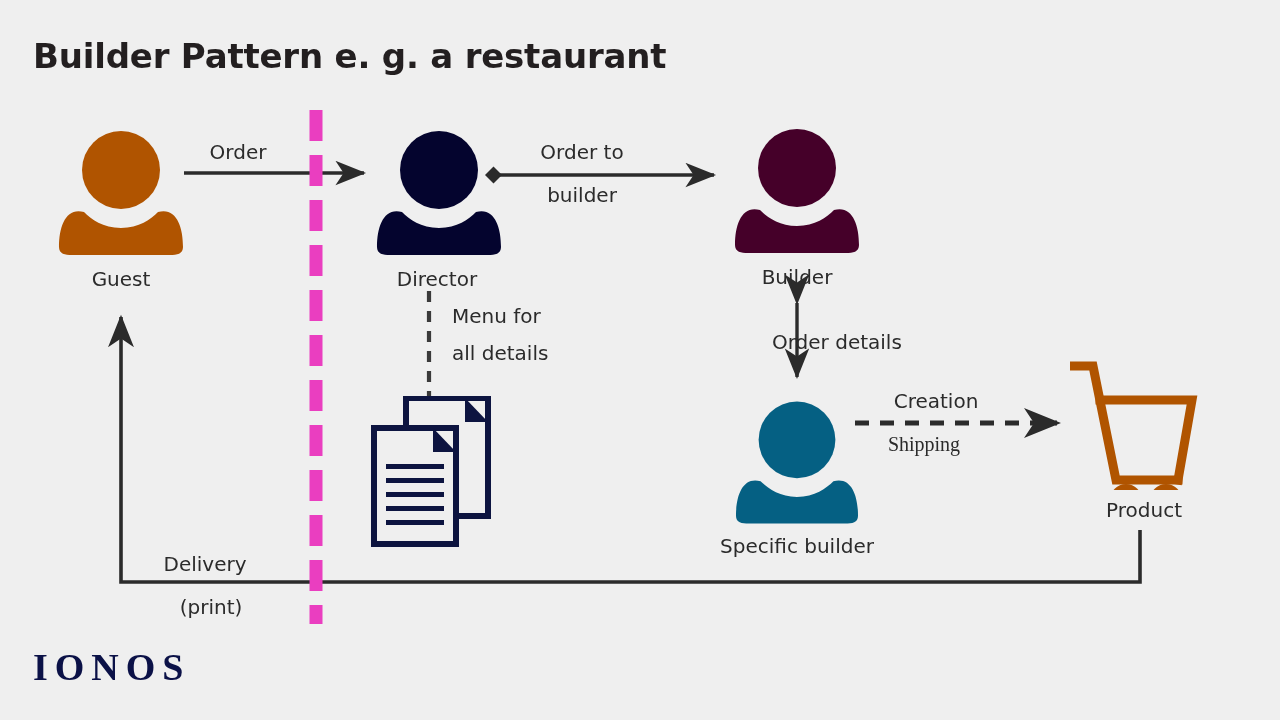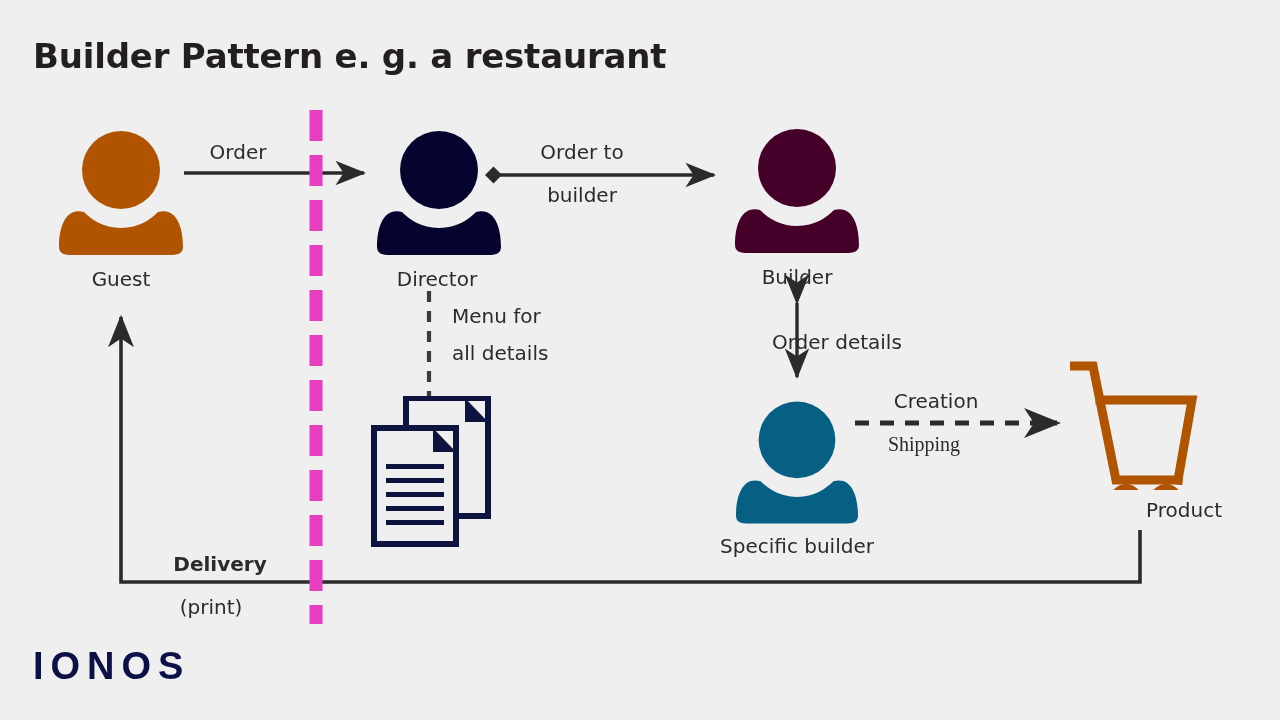--- a/index.html
+++ b/index.html
@@ -34,21 +34,21 @@
     white-space: nowrap;
     line-height: 26px;
   }
   .lbl.ctr { transform: translateX(-50%); text-align: center; }
   .actor { position: absolute; }
   .actor svg { display: block; }
   #logo {
     position: absolute;
     left: 33px;
     top: 645px;
-    font-family: Liberation Sans, sans-serif;
+    font-family: Liberation Serif, serif;
     font-size: 38px;
     font-weight: bold;
     color: #0b1147;
     letter-spacing: 7px;
   }
   .ovl { position: absolute; left: 0; top: 0; }
 </style>
 </head>
 <body>
 
@@ -132,21 +132,21 @@
   <div class="lbl ctr" style="left:797px; top:533px;">Specific builder</div>
 
   <div class="actor" style="left:1070px; top:358px;">
     <svg width="132" height="132" viewBox="0 0 132 132">
       <path d="M3,8 L23,8 L46,122 L108,122" fill="none" stroke="#b05400" stroke-width="9" stroke-linecap="square" stroke-linejoin="miter"></path>
       <path d="M30,42 L122,42 L108,122" fill="none" stroke="#b05400" stroke-width="9" stroke-linecap="square" stroke-linejoin="miter"></path>
       <circle cx="56" cy="142" r="12" fill="none" stroke="#b05400" stroke-width="8"></circle>
       <circle cx="96" cy="142" r="12" fill="none" stroke="#b05400" stroke-width="8"></circle>
     </svg>
   </div>
-  <div class="lbl ctr" style="left:1144px; top:497px;margin-left:40px;">Product</div>
+  <div class="lbl ctr" style="left:1144px; top:497px;">Product</div>
 
   <div class="actor" style="left:370px; top:396px;">
     <svg width="140" height="152" viewBox="0 0 140 152">
 
       <path d="M36,2 L118,2 L118,120 L36,120 Z" fill="#efefef" stroke="#0d1440" stroke-width="6"></path>
       <path d="M95,2 L118,26 L95,26 Z" fill="#0d1440"></path>
 
       <path d="M4,32 L86,32 L86,148 L4,148 Z" fill="#efefef" stroke="#0d1440" stroke-width="6"></path>
       <path d="M63,32 L86,56 L63,56 Z" fill="#0d1440"></path>
       <g fill="#0d1440">
@@ -165,18 +165,18 @@
   <div class="lbl ctr" style="left:582px; top:182px;">builder</div>
 
   <div class="lbl" style="left:452px; top:303px;">Menu for</div>
   <div class="lbl" style="left:452px; top:340px;">all details</div>
 
   <div class="lbl" style="left:772px; top:329px;">Order details</div>
 
   <div class="lbl ctr" style="left:928px; top:388px;margin-left:8px;">Creation</div>
   <div class="lbl ctr" style="left:924px; top:431px;font-family:Liberation Serif, serif;">Shipping</div>
 
-  <div class="lbl ctr" style="left:220px; top:551px;font-weight:bold;">Delivery</div>
+  <div class="lbl ctr" style="left:205px; top:551px;">Delivery</div>
   <div class="lbl ctr" style="left:211px; top:594px;">(print)</div>
 
   <div id="logo">IONOS</div>
 
 </div>
 
 </body></html>

